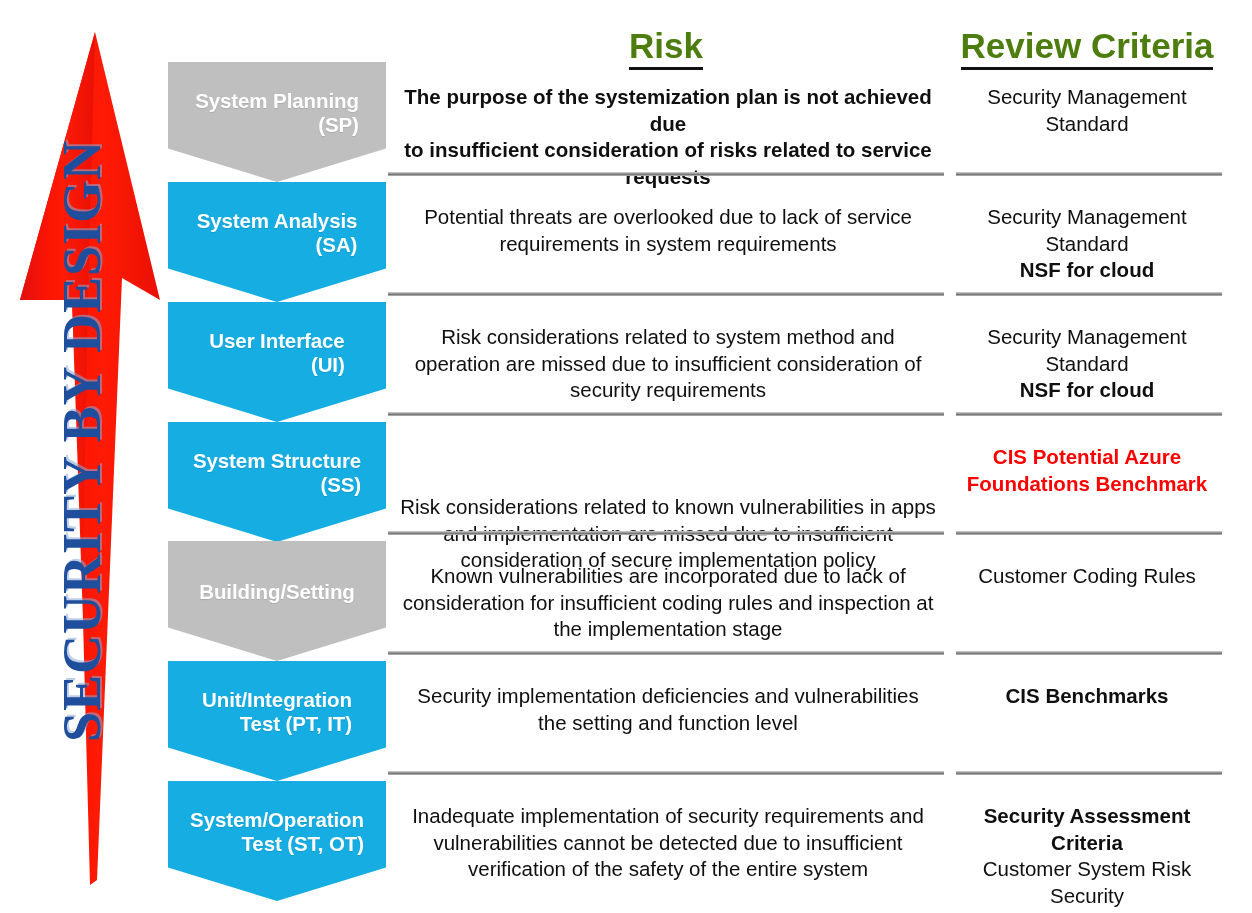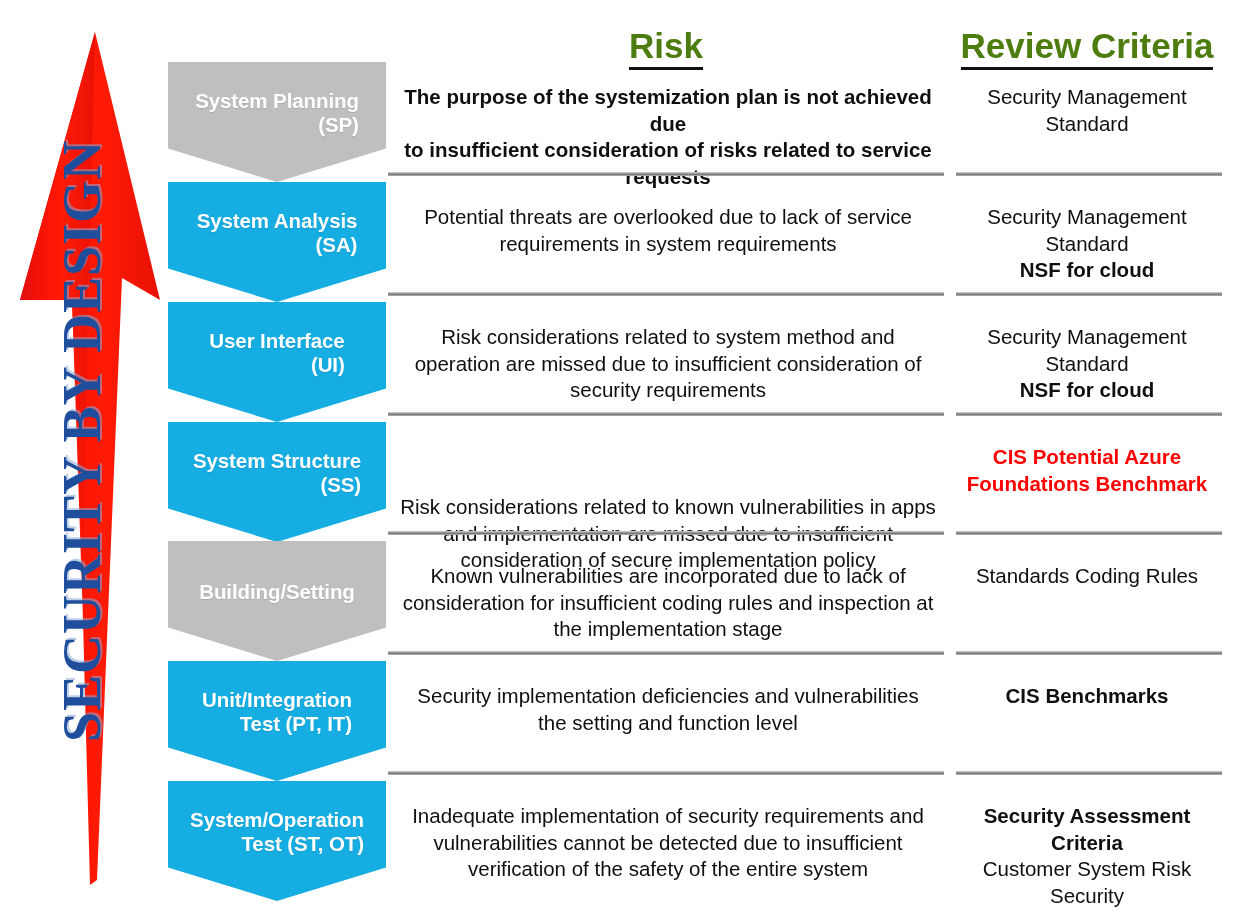--- a/index.html
+++ b/index.html
@@ -243,21 +243,21 @@
       <div class="row" style="top: 541px; height: 120px;">
         <div class="chevron gray">
           <span class="label">Building/Setting</span>
         </div>
         <div class="cell risk" style="top: 22px;">
           <span class="ln">Known vulnerabilities are incorporated due to lack of</span>
           <span class="ln">consideration for insufficient coding rules and inspection at</span>
           <span class="ln">the implementation stage</span>
         </div>
         <div class="cell review" style="top: 22px;">
-          <span class="ln">Standards Coding Rules</span>
+          <span class="ln">Customer Coding Rules</span>
         </div>
       </div>
       <div class="row-sep" style="top: 651px;">
         <div class="sep-notch"></div>
       </div>
       <div class="row" style="top: 661px; height: 120px;">
         <div class="chevron blue">
           <span class="label">Unit/Integration<br>Test (PT, IT)</span>
         </div>
         <div class="cell risk" style="top: 22px;">

